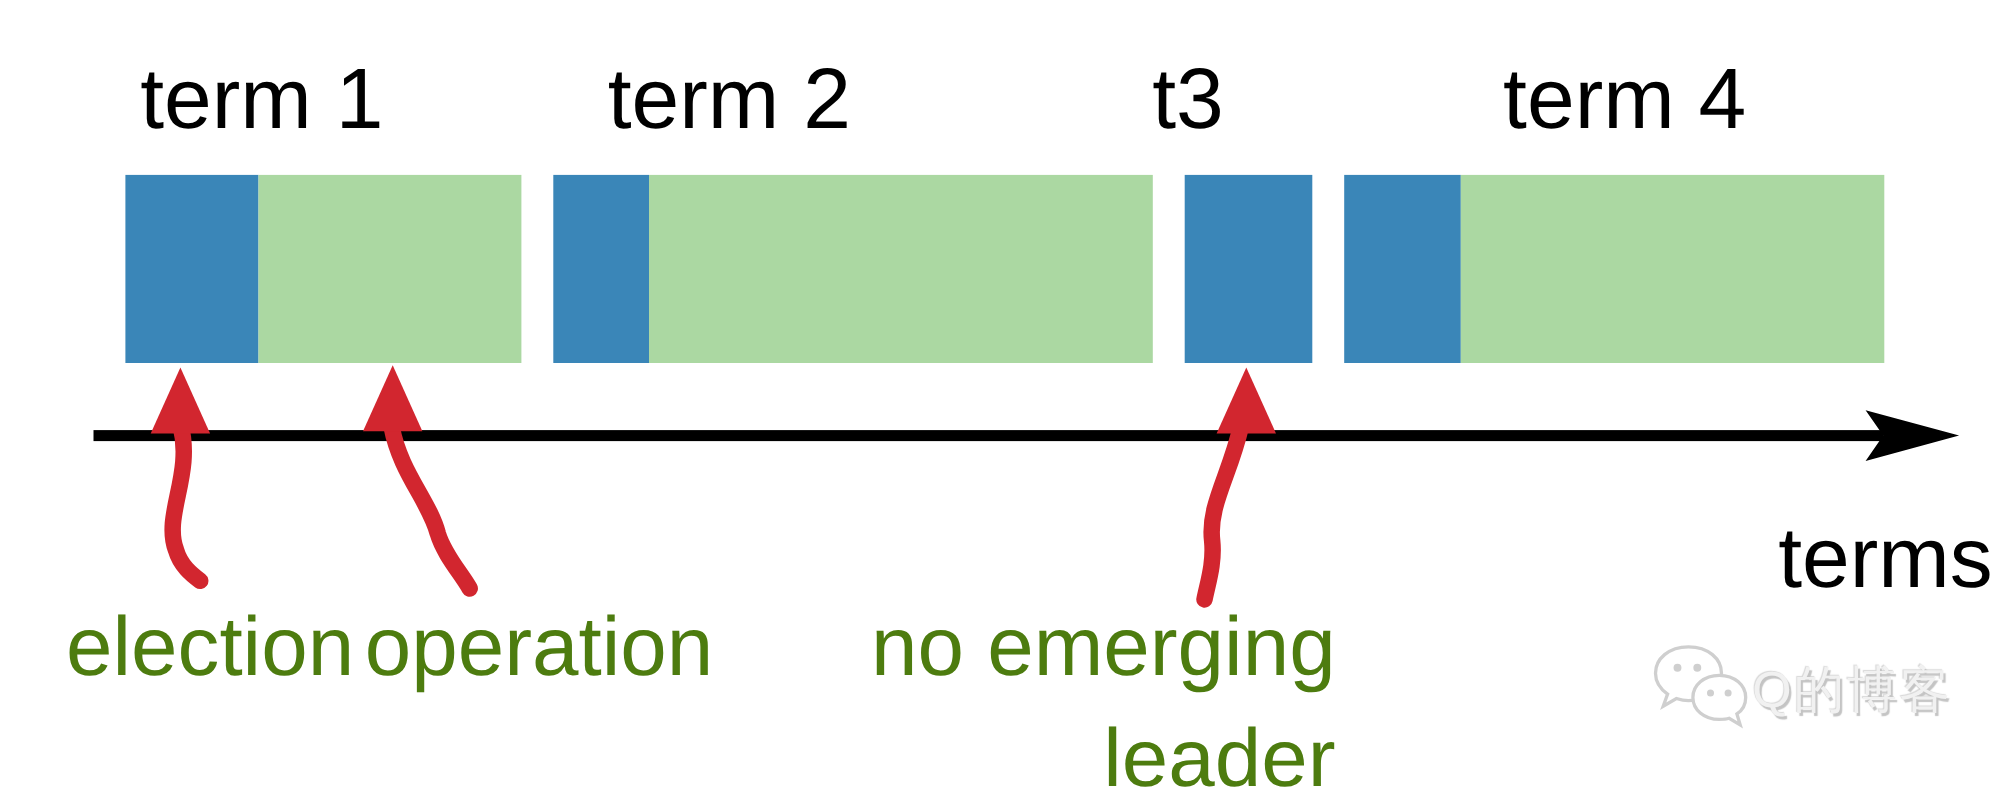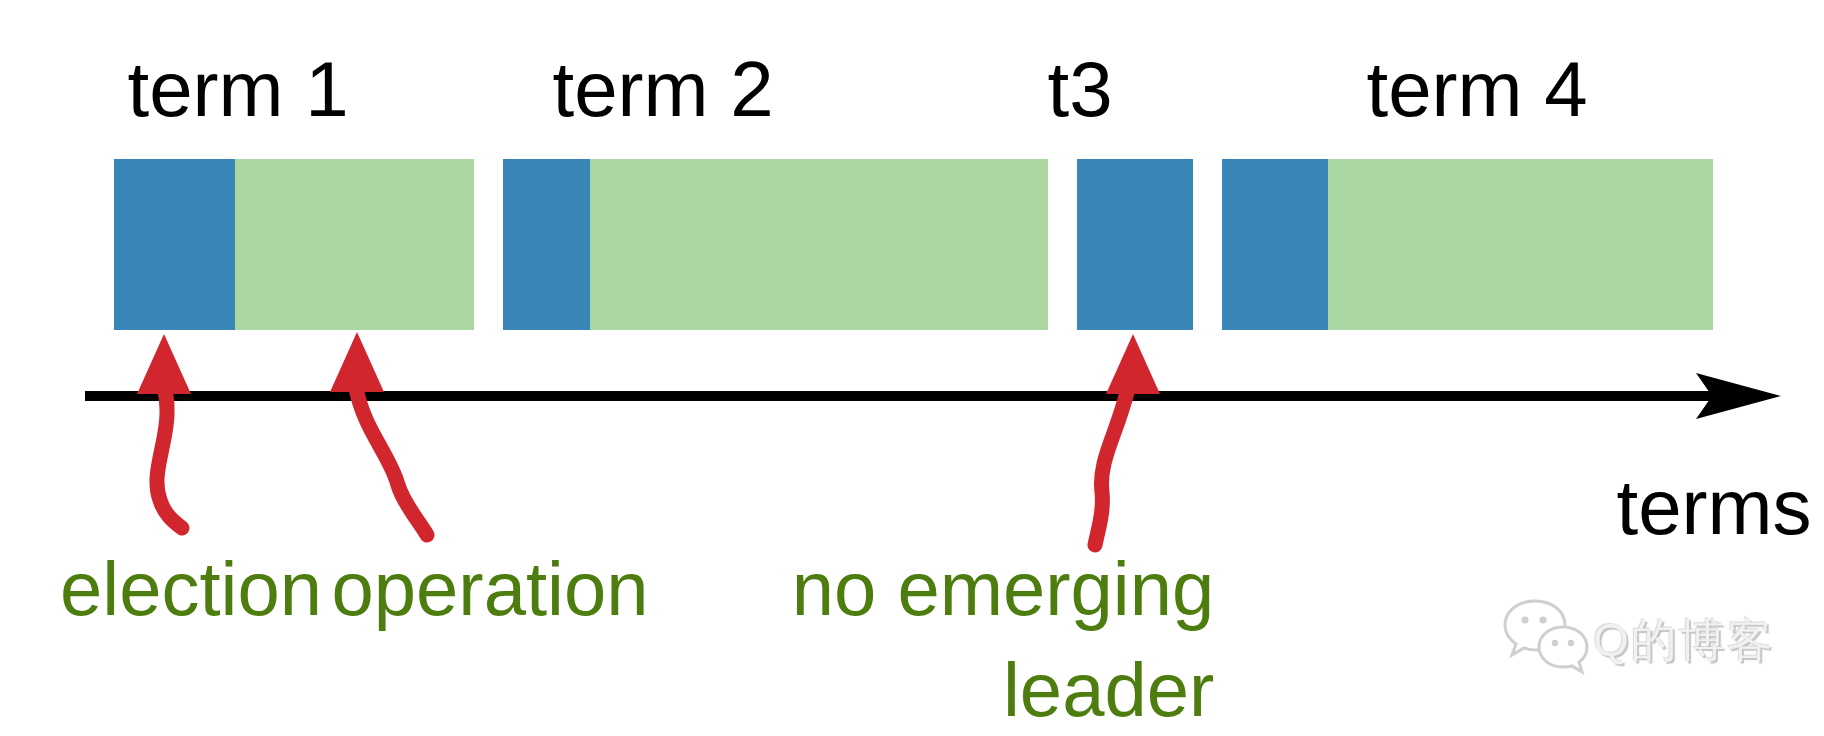--- a/index.html
+++ b/index.html
@@ -20,21 +20,21 @@
   .annotation{
     position:absolute;transform:translateX(-50%);
     font-size:76px;color:#4d7c0f;text-align:right;line-height:101px;
     white-space:nowrap;
   }
   #axis-label{
     position:absolute;transform:translateX(-50%);
     font-size:78px;color:#000;line-height:1;white-space:nowrap;
   }
   #watermark{
-    position:absolute;left:1497px;top:593px;display:flex;align-items:center;
+    position:absolute;left:1497px;top:580px;display:flex;align-items:center;
   }
   #watermark-text{
     font-size:46px;color:#f1f1f1;letter-spacing:2px;white-space:nowrap;
     text-shadow:2px 2px 1px #c4c4c4,-1px -1px 1px #d8d8d8;
   }
 </style>
 </head>
 <body>
 
 <div id="terms-bar">

